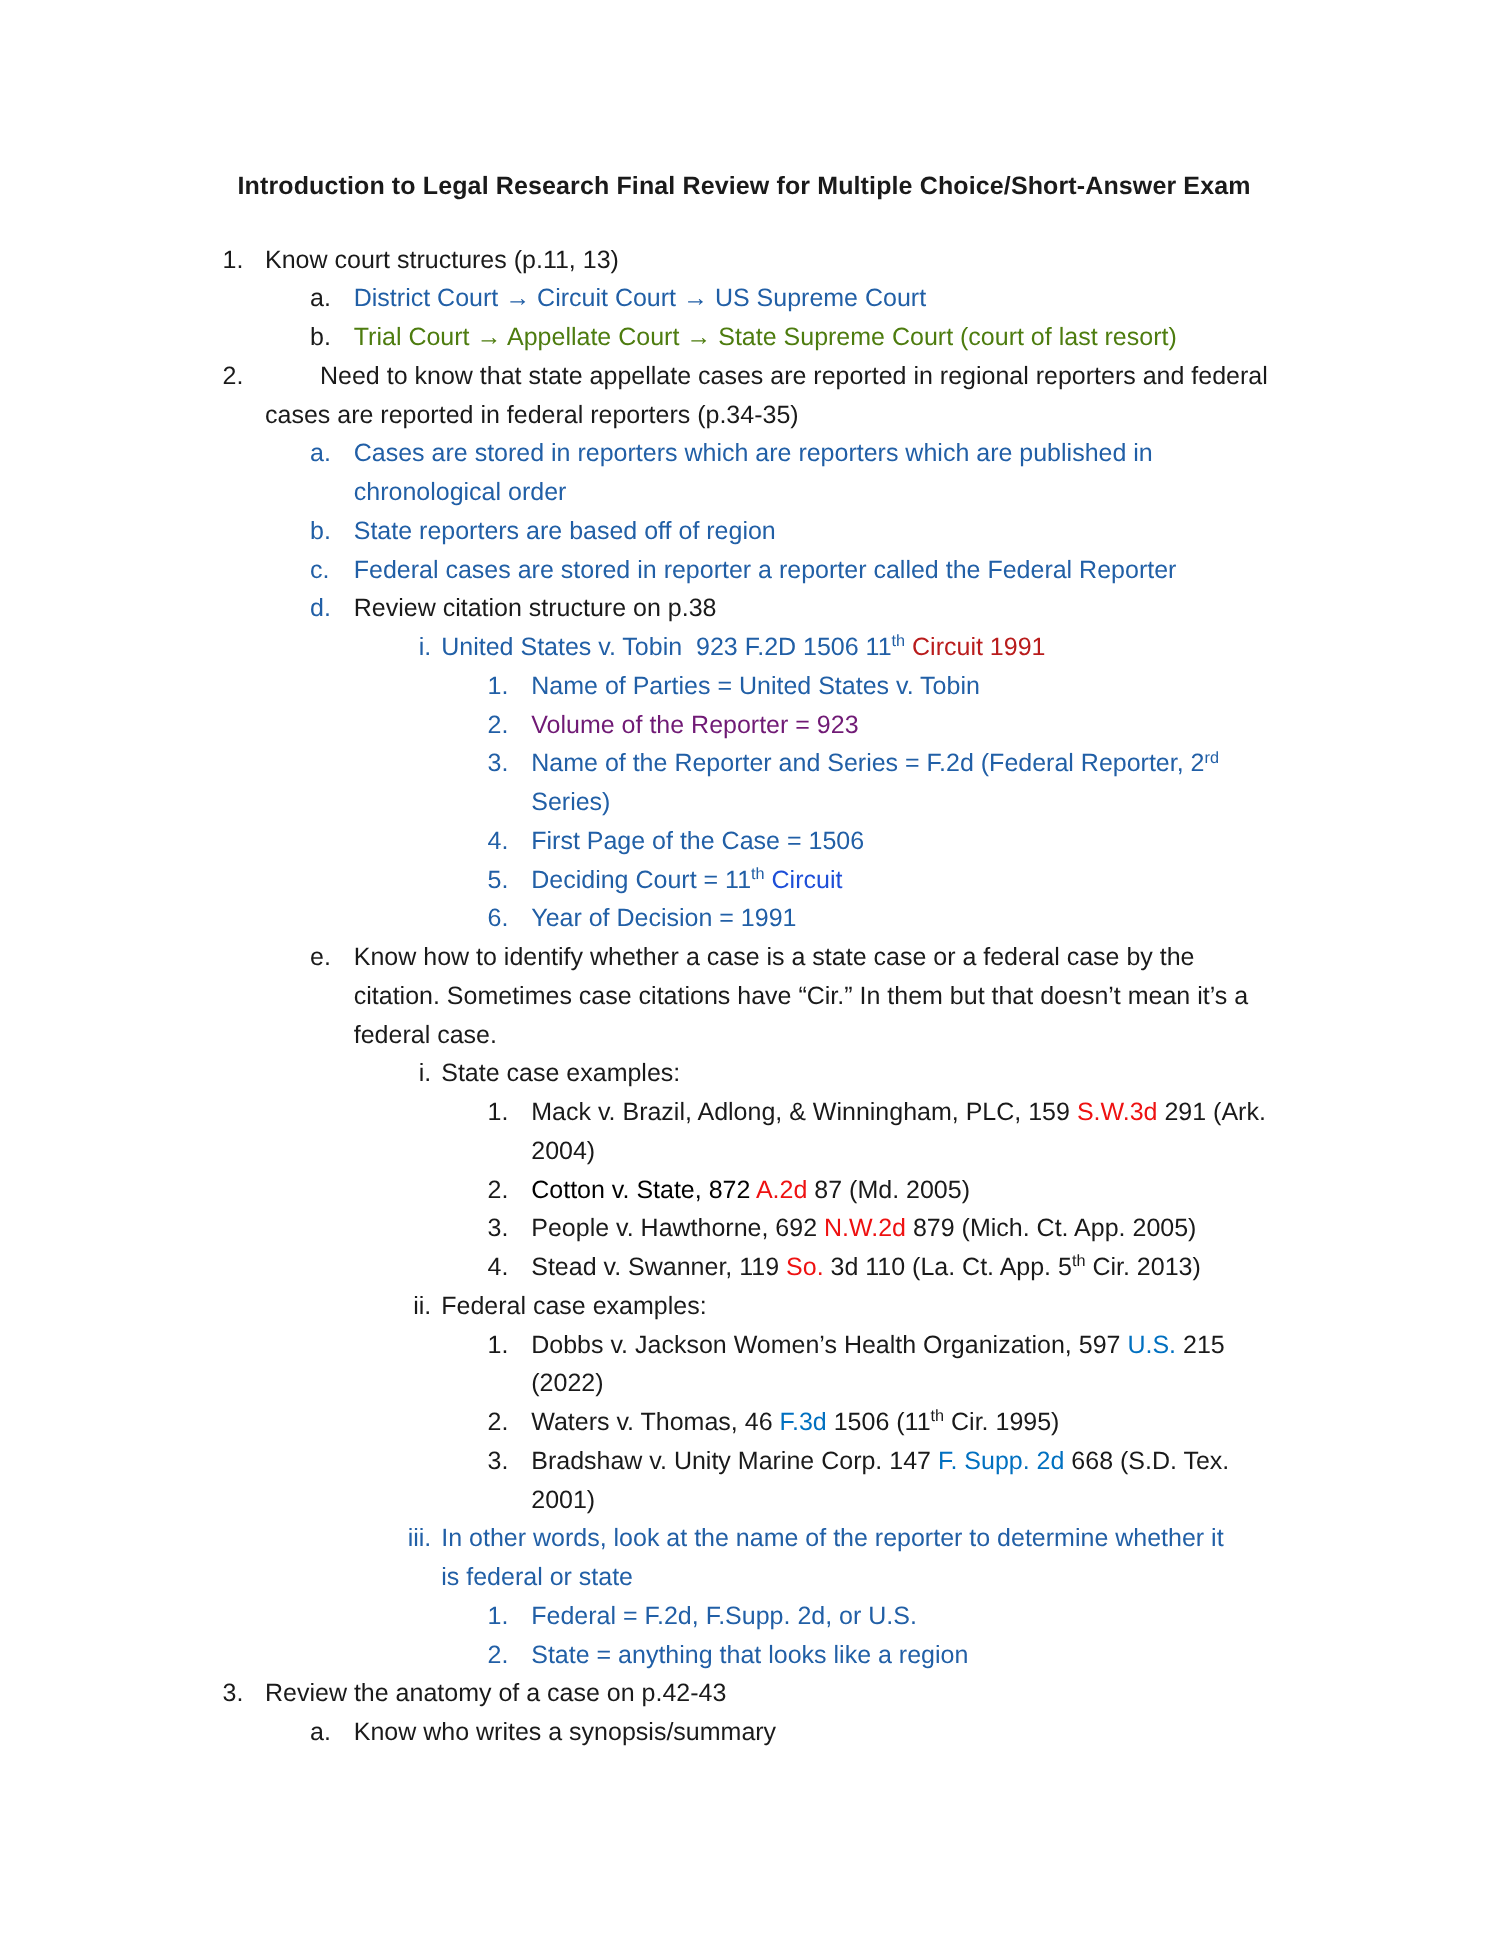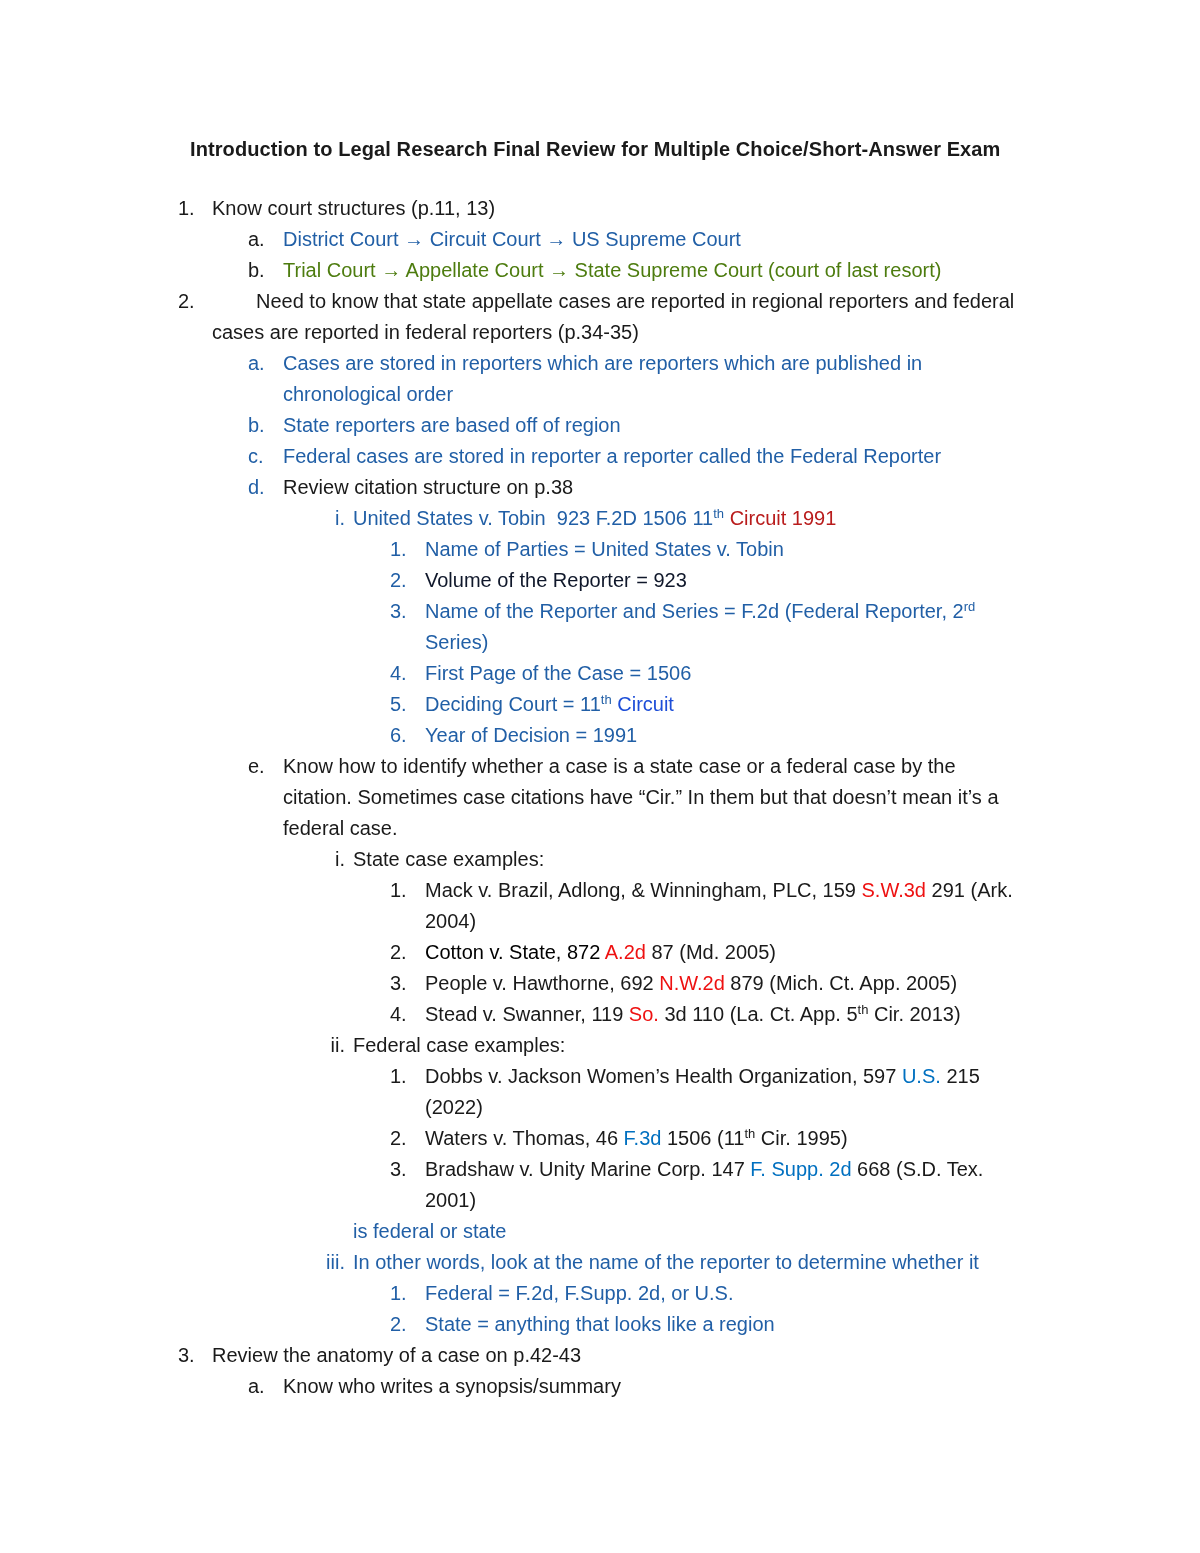--- a/index.html
+++ b/index.html
@@ -74,41 +74,41 @@
       <div class="line l1"><span class="marker" style="color: rgb(26, 26, 26);">b.</span><span class="text"><span class="seg" style="color: #4d7c0f;">Trial Court → Appellate Court → State Supreme Court (court of last resort)</span></span></div>
       <div class="line l0"><span class="marker" style="color: rgb(26, 26, 26);">2.</span><span class="text"><span class="seg" style="color: rgb(26, 26, 26); margin-left: 44px;">Need to know that state appellate cases are reported in regional reporters and federal</span></span></div>
       <div class="line l0"><span class="text"><span class="seg" style="color: rgb(26, 26, 26);">cases are reported in federal reporters (p.34-35)</span></span></div>
       <div class="line l1"><span class="marker" style="color: rgb(33, 95, 166);">a.</span><span class="text"><span class="seg" style="color: rgb(33, 95, 166); text-align: right;">Cases are stored in reporters which are reporters which are published in</span></span></div>
       <div class="line l1"><span class="text"><span class="seg" style="color: rgb(33, 95, 166);">chronological order</span></span></div>
       <div class="line l1"><span class="marker" style="color: rgb(33, 95, 166);">b.</span><span class="text"><span class="seg" style="color: rgb(33, 95, 166);">State reporters are based off of region</span></span></div>
       <div class="line l1"><span class="marker" style="color: rgb(33, 95, 166);">c.</span><span class="text"><span class="seg" style="color: rgb(33, 95, 166);">Federal cases are stored in reporter a reporter called the Federal Reporter</span></span></div>
       <div class="line l1"><span class="marker" style="color: rgb(33, 95, 166);">d.</span><span class="text"><span class="seg" style="color: rgb(26, 26, 26);">Review citation structure on p.38</span></span></div>
       <div class="line l2"><span class="marker" style="color: rgb(33, 95, 166);">i.</span><span class="text"><span class="seg" style="color: rgb(33, 95, 166);">United States v. Tobin  923 F.2D 1506 11</span><span class="seg sup" style="color: rgb(33, 95, 166);">th</span><span class="seg" style="color: #b91c1c; text-align: right;"> Circuit 1991</span></span></div>
       <div class="line l3"><span class="marker" style="color: rgb(33, 95, 166);">1.</span><span class="text"><span class="seg" style="color: rgb(33, 95, 166);">Name of Parties = United States v. Tobin</span></span></div>
-      <div class="line l3"><span class="marker" style="color: rgb(33, 95, 166);">2.</span><span class="text"><span class="seg" style="color: #0f172a; text-align: right;">Volume of the Reporter = 923</span></span></div>
+      <div class="line l3"><span class="marker" style="color: rgb(33, 95, 166);">2.</span><span class="text"><span class="seg" style="color: #701a75; text-align: right;">Volume of the Reporter = 923</span></span></div>
       <div class="line l3"><span class="marker" style="color: rgb(33, 95, 166);">3.</span><span class="text"><span class="seg" style="color: rgb(33, 95, 166);">Name of the Reporter and Series = F.2d (Federal Reporter, 2</span><span class="seg sup" style="color: rgb(33, 95, 166);">rd</span></span></div>
       <div class="line l3"><span class="text"><span class="seg" style="color: rgb(33, 95, 166);">Series)</span></span></div>
       <div class="line l3"><span class="marker" style="color: rgb(33, 95, 166);">4.</span><span class="text"><span class="seg" style="color: rgb(33, 95, 166);">First Page of the Case = 1506</span></span></div>
       <div class="line l3"><span class="marker" style="color: rgb(33, 95, 166);">5.</span><span class="text"><span class="seg" style="color: rgb(33, 95, 166);">Deciding Court = 11</span><span class="seg sup" style="color: rgb(33, 95, 166);">th</span><span class="seg" style="color: #1d4ed8; margin-top: 28px;"> Circuit</span></span></div>
       <div class="line l3"><span class="marker" style="color: rgb(33, 95, 166);">6.</span><span class="text"><span class="seg" style="color: rgb(33, 95, 166);">Year of Decision = 1991</span></span></div>
       <div class="line l1"><span class="marker" style="color: rgb(26, 26, 26);">e.</span><span class="text"><span class="seg" style="color: rgb(26, 26, 26);">Know how to identify whether a case is a state case or a federal case by the</span></span></div>
       <div class="line l1"><span class="text"><span class="seg" style="color: rgb(26, 26, 26);">citation. Sometimes case citations have “Cir.” In them but that doesn’t mean it’s a</span></span></div>
       <div class="line l1"><span class="text"><span class="seg" style="color: rgb(26, 26, 26);">federal case.</span></span></div>
       <div class="line l2"><span class="marker" style="color: rgb(26, 26, 26);">i.</span><span class="text"><span class="seg" style="color: rgb(26, 26, 26);">State case examples:</span></span></div>
       <div class="line l3"><span class="marker" style="color: rgb(26, 26, 26);">1.</span><span class="text"><span class="seg" style="color: rgb(26, 26, 26);">Mack v. Brazil, Adlong, &amp; Winningham, PLC, 159 </span><span class="seg" style="color: rgb(238, 17, 17);">S.W.3d</span><span class="seg" style="color: rgb(26, 26, 26);"> 291 (Ark.</span></span></div>
       <div class="line l3"><span class="text"><span class="seg" style="color: rgb(26, 26, 26);">2004)</span></span></div>
       <div class="line l3"><span class="marker" style="color: rgb(26, 26, 26);">2.</span><span class="text"><span class="seg" style="color: #000000;">Cotton v. State, 872 </span><span class="seg" style="color: rgb(238, 17, 17);">A.2d</span><span class="seg" style="color: rgb(26, 26, 26);"> 87 (Md. 2005)</span></span></div>
       <div class="line l3"><span class="marker" style="color: rgb(26, 26, 26);">3.</span><span class="text"><span class="seg" style="color: rgb(26, 26, 26);">People v. Hawthorne, 692 </span><span class="seg" style="color: rgb(238, 17, 17);">N.W.2d</span><span class="seg" style="color: rgb(26, 26, 26);"> 879 (Mich. Ct. App. 2005)</span></span></div>
       <div class="line l3"><span class="marker" style="color: rgb(26, 26, 26);">4.</span><span class="text"><span class="seg" style="color: rgb(26, 26, 26);">Stead v. Swanner, 119 </span><span class="seg" style="color: rgb(238, 17, 17);">So.</span><span class="seg" style="color: rgb(26, 26, 26);"> 3d 110 (La. Ct. App. 5</span><span class="seg sup" style="color: rgb(26, 26, 26);">th</span><span class="seg" style="color: rgb(26, 26, 26);"> Cir. 2013)</span></span></div>
       <div class="line l2"><span class="marker" style="color: rgb(26, 26, 26);">ii.</span><span class="text"><span class="seg" style="color: rgb(26, 26, 26);">Federal case examples:</span></span></div>
       <div class="line l3"><span class="marker" style="color: rgb(26, 26, 26);">1.</span><span class="text"><span class="seg" style="color: rgb(26, 26, 26);">Dobbs v. Jackson Women’s Health Organization, 597 </span><span class="seg" style="color: rgb(0, 112, 192);">U.S.</span><span class="seg" style="color: rgb(26, 26, 26);"> 215</span></span></div>
       <div class="line l3"><span class="text"><span class="seg" style="color: rgb(26, 26, 26);">(2022)</span></span></div>
       <div class="line l3"><span class="marker" style="color: rgb(26, 26, 26);">2.</span><span class="text"><span class="seg" style="color: rgb(26, 26, 26);">Waters v. Thomas, 46 </span><span class="seg" style="color: rgb(0, 112, 192);">F.3d</span><span class="seg" style="color: rgb(26, 26, 26);"> 1506 (11</span><span class="seg sup" style="color: rgb(26, 26, 26);">th</span><span class="seg" style="color: rgb(26, 26, 26);"> Cir. 1995)</span></span></div>
       <div class="line l3"><span class="marker" style="color: rgb(26, 26, 26);">3.</span><span class="text"><span class="seg" style="color: rgb(26, 26, 26);">Bradshaw v. Unity Marine Corp. 147 </span><span class="seg" style="color: rgb(0, 112, 192);">F. Supp. 2d</span><span class="seg" style="color: rgb(26, 26, 26);"> 668 (S.D. Tex.</span></span></div>
       <div class="line l3"><span class="text"><span class="seg" style="color: rgb(26, 26, 26);">2001)</span></span></div>
+      <div class="line l2"><span class="marker" style="color: rgb(33, 95, 166);">iii.</span><span class="text"><span class="seg" style="color: rgb(33, 95, 166);">In other words, look at the name of the reporter to determine whether it</span></span></div>
       <div class="line l2"><span class="text"><span class="seg" style="color: rgb(33, 95, 166);">is federal or state</span></span></div>
-      <div class="line l2"><span class="marker" style="color: rgb(33, 95, 166);">iii.</span><span class="text"><span class="seg" style="color: rgb(33, 95, 166);">In other words, look at the name of the reporter to determine whether it</span></span></div>
       <div class="line l3"><span class="marker" style="color: rgb(33, 95, 166);">1.</span><span class="text"><span class="seg" style="color: rgb(33, 95, 166);">Federal = F.2d, F.Supp. 2d, or U.S.</span></span></div>
       <div class="line l3"><span class="marker" style="color: rgb(33, 95, 166);">2.</span><span class="text"><span class="seg" style="color: rgb(33, 95, 166);">State = anything that looks like a region</span></span></div>
       <div class="line l0"><span class="marker" style="color: rgb(26, 26, 26);">3.</span><span class="text"><span class="seg" style="color: rgb(26, 26, 26);">Review the anatomy of a case on p.42-43</span></span></div>
       <div class="line l1"><span class="marker" style="color: rgb(26, 26, 26);">a.</span><span class="text"><span class="seg" style="color: rgb(26, 26, 26);">Know who writes a synopsis/summary</span></span></div>
     </div>
 </div>
 
 </body></html>

